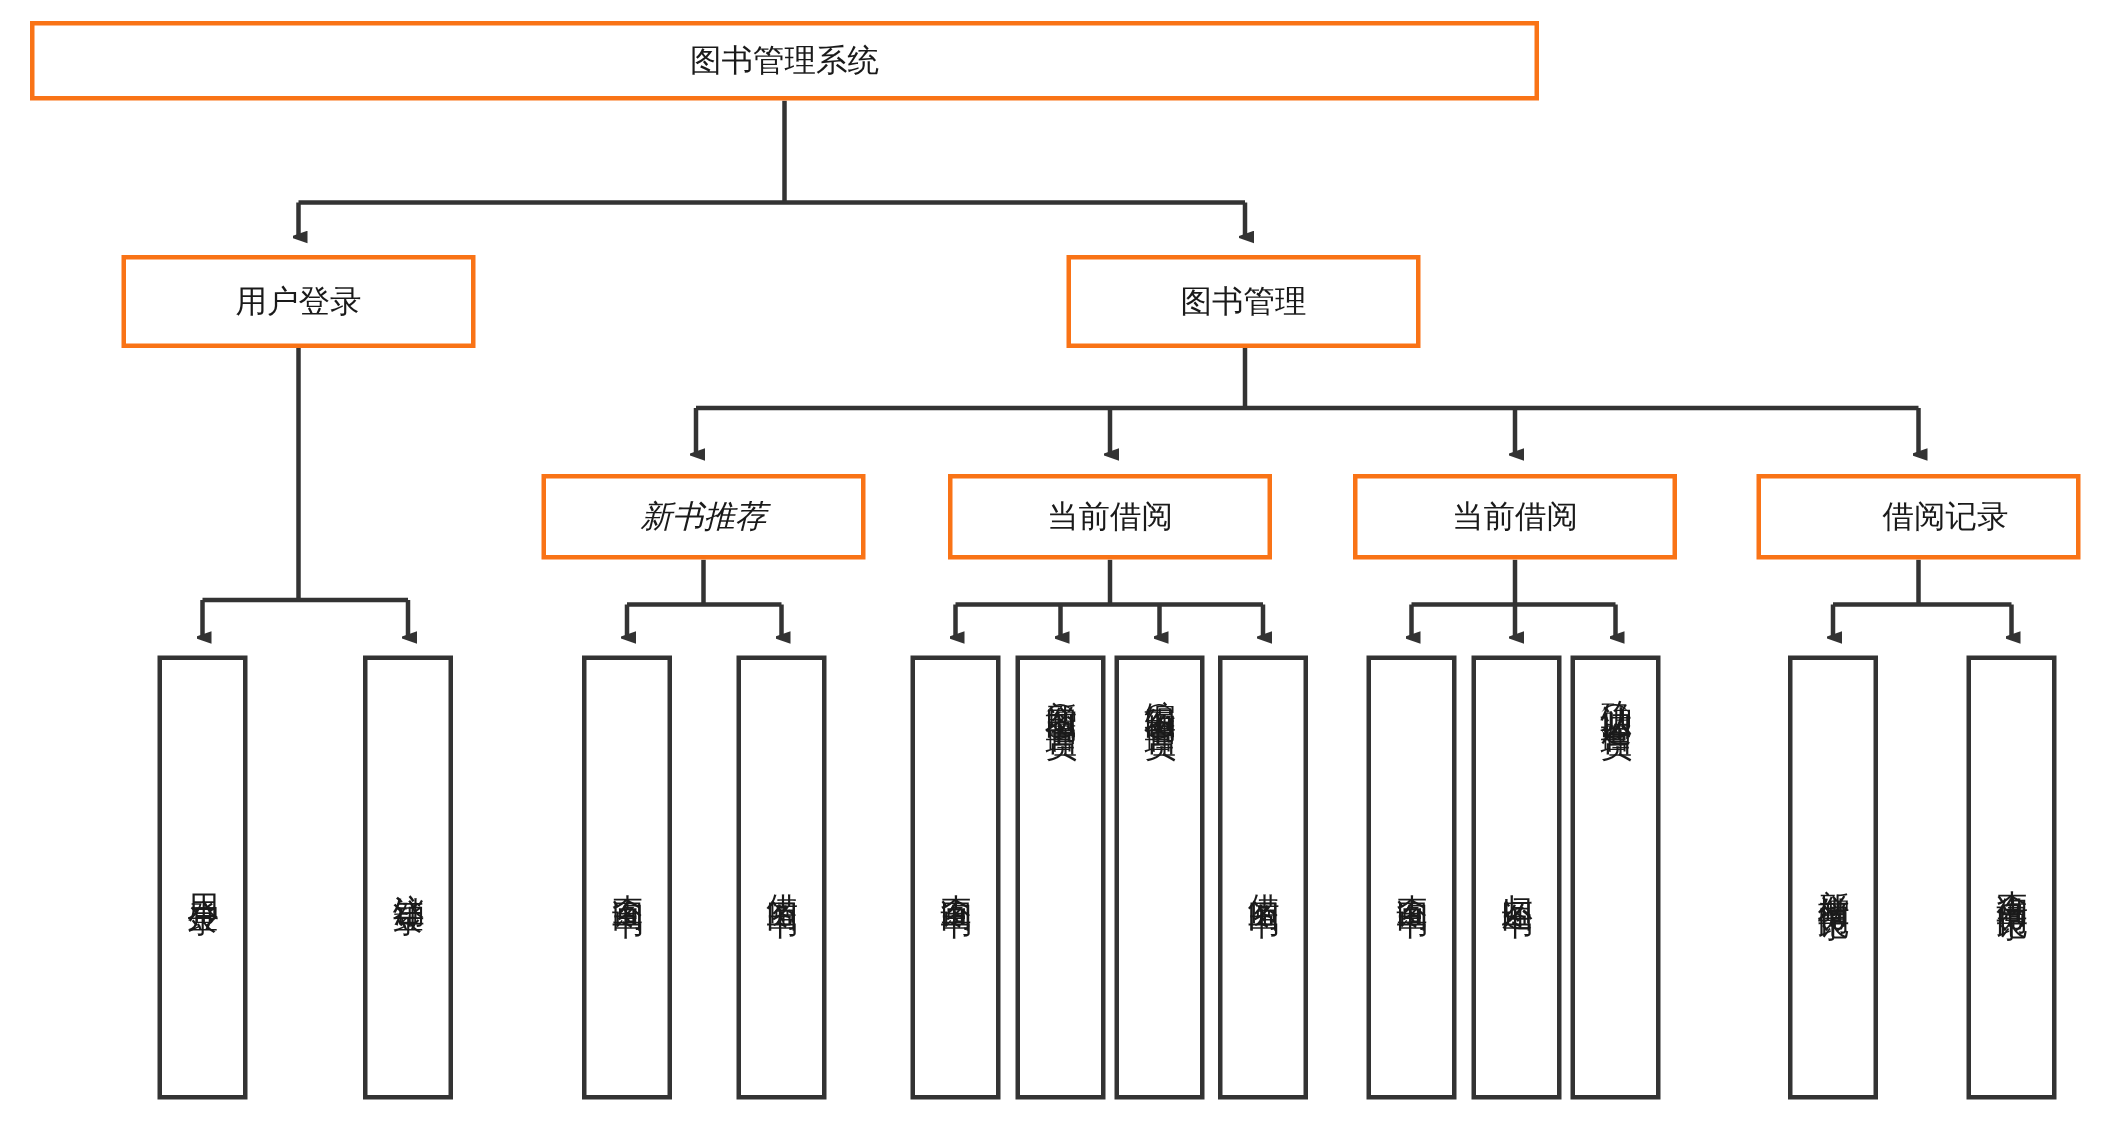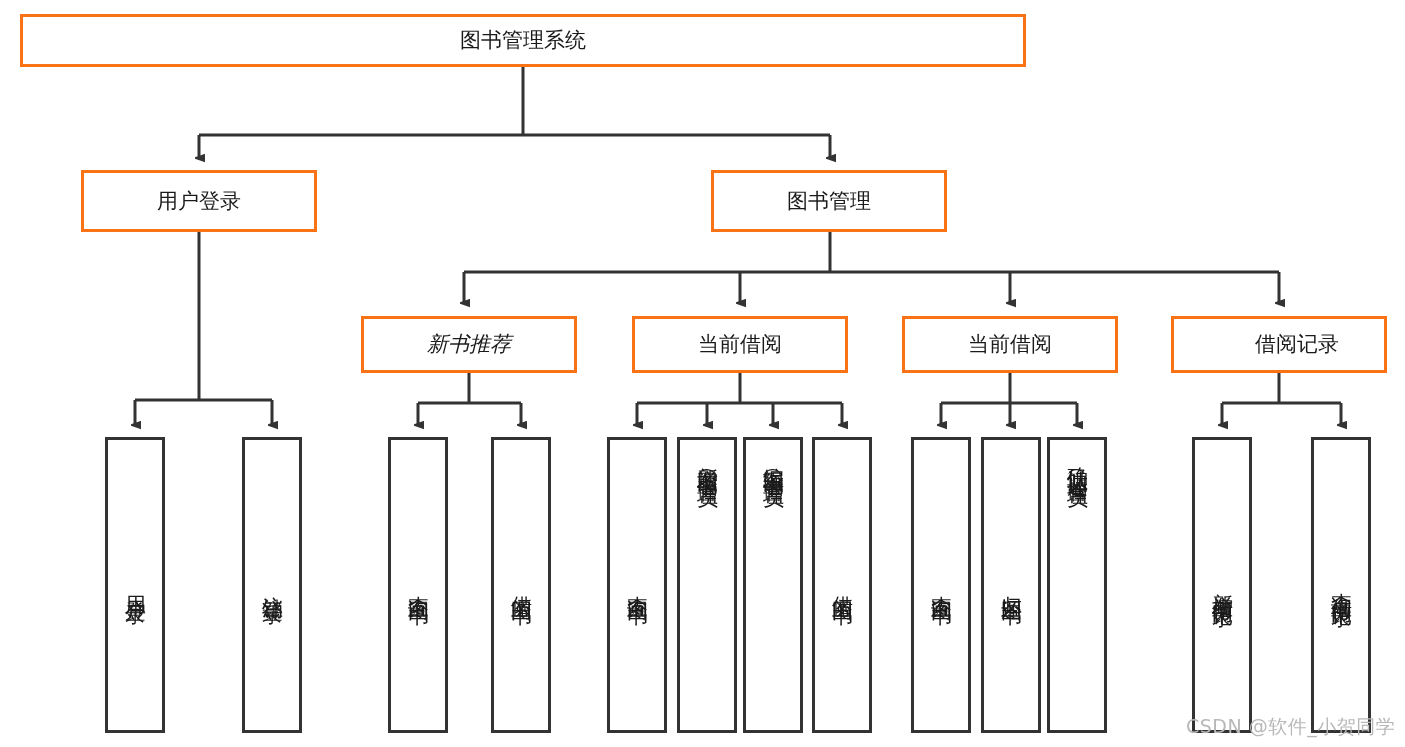--- a/index.html
+++ b/index.html
@@ -190,15 +190,14 @@
     <span class="vtext">确认归还（管理员）</span>
   </div>
 
   <div class="leaf center-text" style="left:1192px; top:437px; width:60px; height:296px;">
     <span class="vtext">新增借阅记录</span>
   </div>
   <div class="leaf center-text" style="left:1311px; top:437px; width:60px; height:296px;">
     <span class="vtext">查询借阅记录</span>
   </div>
 
-  <div class="watermark">CSDN @软件_小贺同学</div>
 
 </div>
 
 </body></html>

